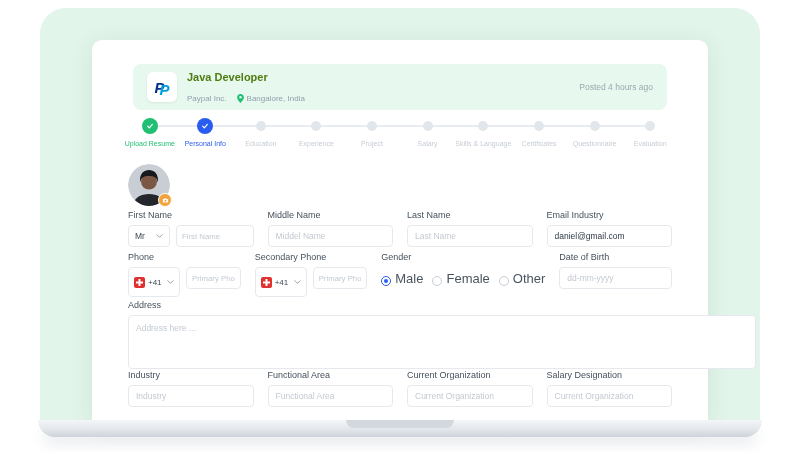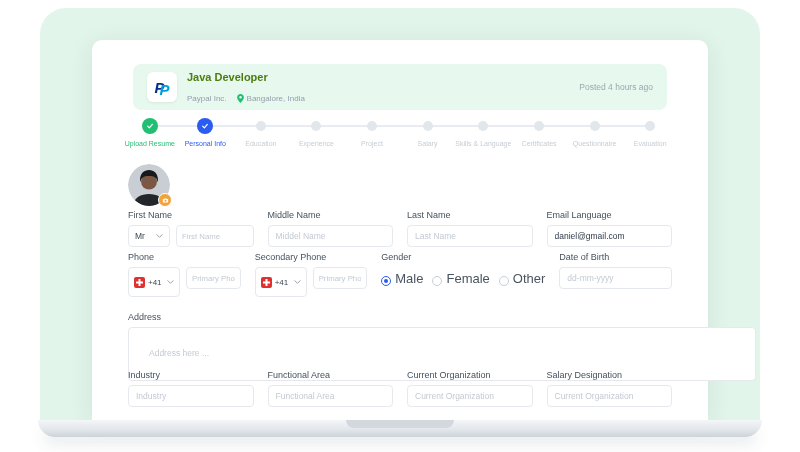--- a/index.html
+++ b/index.html
@@ -40,38 +40,38 @@
   .step.active .step-label{color:#2b5cf0}
 
   
   .avatar-wrap{position:absolute;left:36px;top:124px;width:42px;height:42px}
   .avatar{display:block;border-radius:50%}
   .badge{position:absolute;right:-2px;bottom:-1px;width:14px;height:14px;border-radius:50%;background:#f2a33c;border:1.5px solid #fff;display:flex;align-items:center;justify-content:center;cursor:pointer}
 
   
   .form-row{position:absolute;left:36px;width:544px;display:grid;grid-template-columns:repeat(4,1fr);gap:14px}
   .r1{top:170px}.r2{top:212px}.r4{top:330px}
-  .addr-block{position:absolute;left:36px;top:272px;width:628px}
+  .addr-block{position:absolute;left:36px;top:260px;width:628px}
   .field-label{display:block;font-size:9px;color:#45515d;margin-bottom:5px}
   .input{width:100%;height:22px;border:1px solid #e5e9ed;border-radius:4px;font-size:8.5px;color:#333e49;padding:0 7px;background:#fff;font-family:inherit;outline:none}
   .input::placeholder{color:#c3cad2}
   .filled{color:#2f3a45}
   .compound{display:flex;gap:6px}
   .compound .input{flex:1;min-width:0;padding:0 5px;font-size:7.8px}
   .mini-select{flex:none;display:flex;align-items:center;border:1px solid #e5e9ed;border-radius:4px;height:22px;padding:0 6px;font-size:8.5px;color:#3c4752;background:#fff;cursor:pointer}
   .sal{width:42px;justify-content:space-between}
   .phone-sel{width:52px;gap:3px;padding:14px 5px}
   .phone-sel .code{font-size:8px}
   .chev-end{margin-left:auto}
   .radio-row{display:flex;align-items:center;height:22px;gap:9px}
   .radio-opt{display:flex;align-items:flex-end;gap:4px;font-size:13px;color:#49545f;cursor:pointer}
   .radio{width:10px;height:10px;border-radius:50%;border:1px solid #c7ced6;background:#fff;position:relative;flex:none}
   .radio.checked{border-color:#2b5cf0}
   .radio.checked::after{content:"";position:absolute;left:2px;top:2px;width:4px;height:4px;border-radius:50%;background:#2b5cf0}
-  .textarea{height:54px;padding:20px;resize:none}
+  .textarea{height:54px;padding:7px;resize:none}
 </style>
 </head>
 <body>
 
 <div class="stage">
   <div class="screen-bg"></div>
 
   <div class="window">
 
     <div class="header-card">
@@ -186,21 +186,21 @@
       </div>
       <div class="field">
         <label class="field-label">Middle Name</label>
         <input class="input" placeholder="Middel Name" style="">
       </div>
       <div class="field">
         <label class="field-label">Last Name</label>
         <input class="input" placeholder="Last Name" style="">
       </div>
       <div class="field">
-        <label class="field-label">Email Language</label>
+        <label class="field-label">Email Industry</label>
         <input class="input filled" value="daniel@gmail.com" style="">
       </div>
     </div>
 
     <div class="form-row r2">
       <div class="field">
         <label class="field-label">Phone</label>
         <div class="compound">
           <div class="mini-select phone-sel">
             <svg width="11" height="11" viewBox="0 0 11 11">

